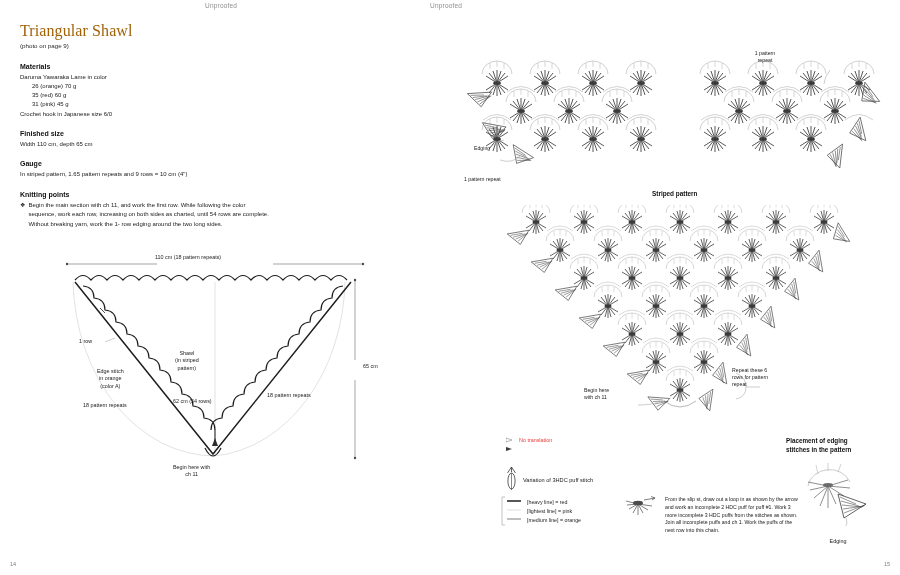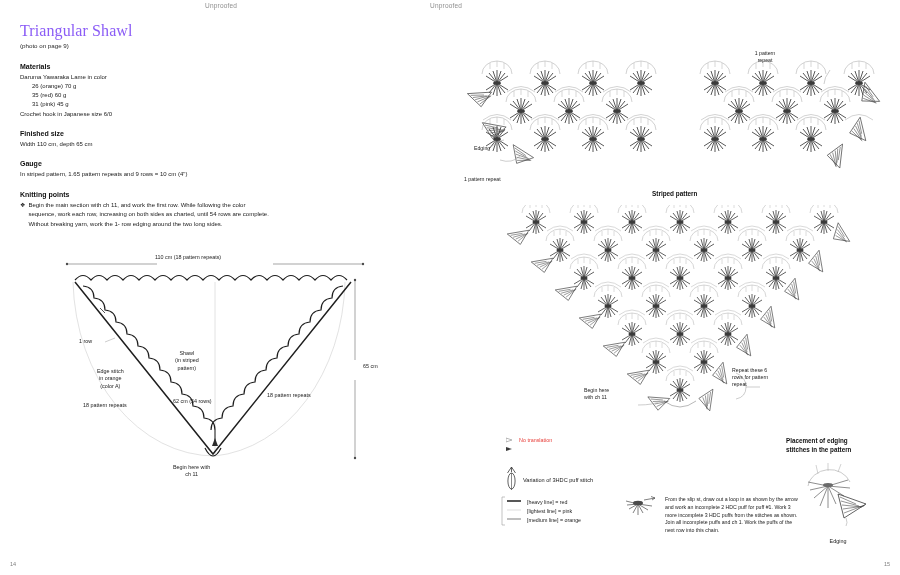--- a/index.html
+++ b/index.html
@@ -49,21 +49,21 @@
     position: absolute;
     left: 20px;
     top: 22px;
     width: 250px;
   }
   .title {
     font-family: "Liberation Serif", serif;
     font-size: 16px;
     font-weight: 400;
     letter-spacing: .1px;
-    color: #8b5cf6;
+    color: #a16207;
     margin: 0 0 2px 0;
     line-height: 1.1;
   }
   .subtitle {
     font-size: 6.2px;
     color: #2b2b2b;
     margin: 0 0 14px 0;
   }
   .sec-h {
     font-size: 7px;

